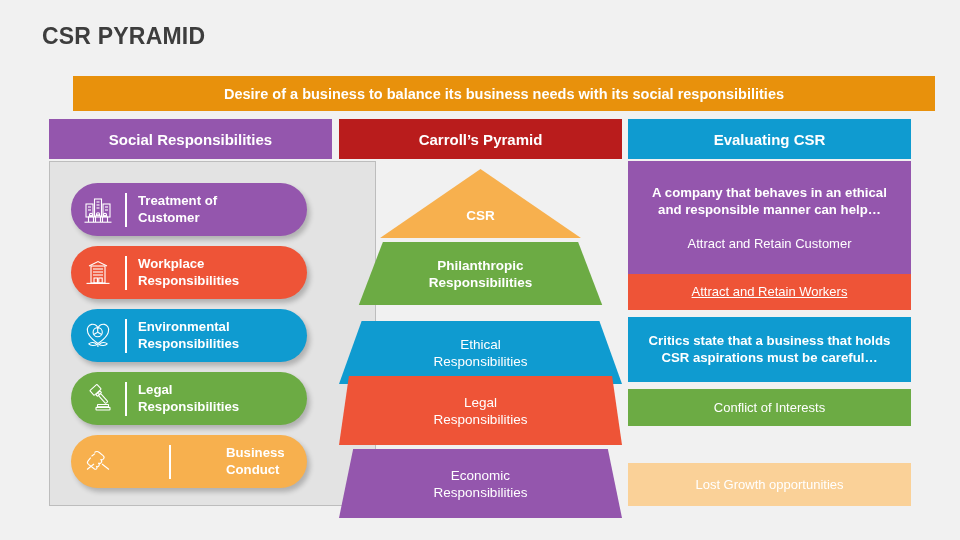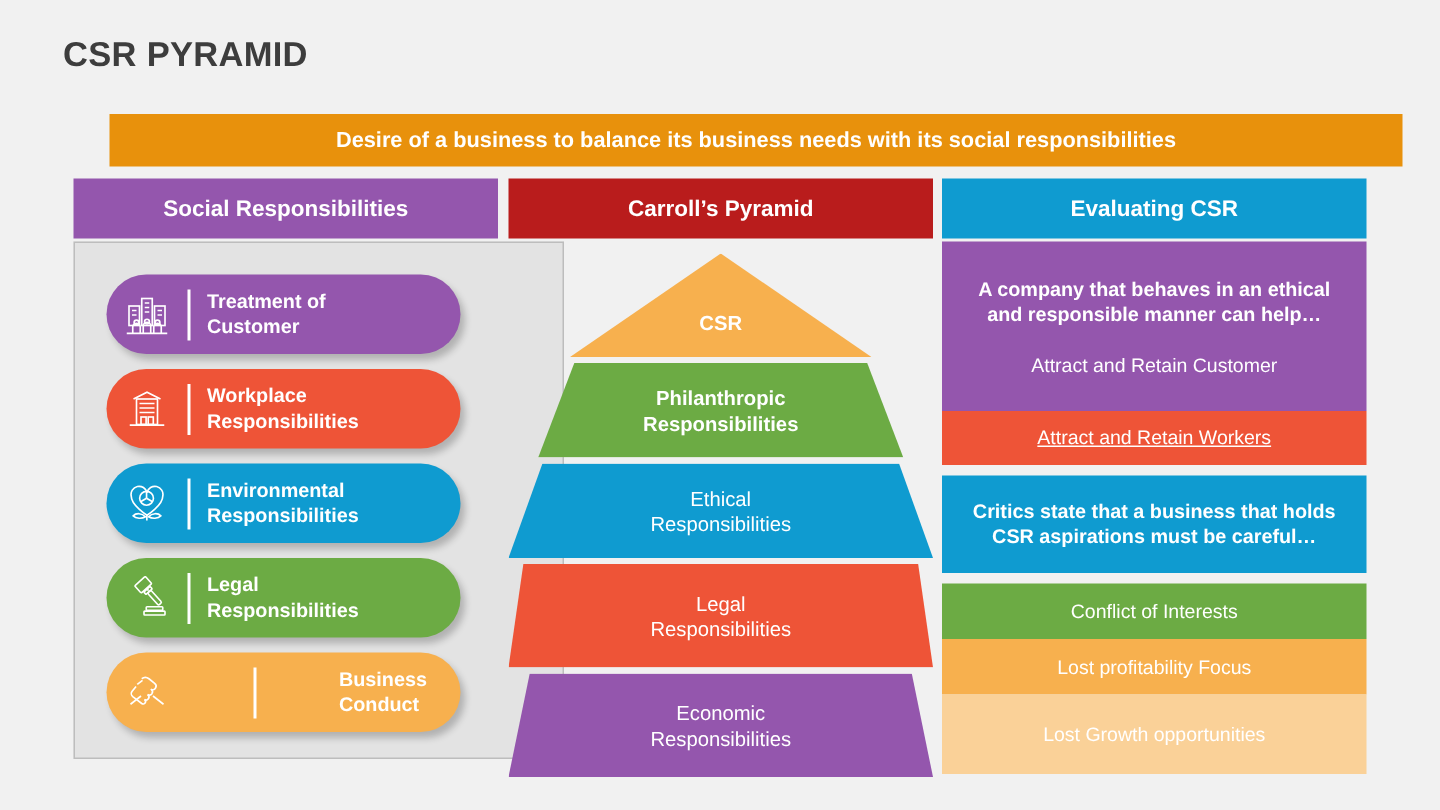--- a/index.html
+++ b/index.html
@@ -309,21 +309,21 @@
       <span>CSR</span>
     </div>
 
     <div class="ptier" style="top:81px;height:63px;background:#6cab44;clip-path:polygon(15.5% 0%,84.5% 0%,93% 100%,7% 100%);font-size:13.5px;font-weight:bold;">
       <span>
         <span>Philanthropic</span><br>
         <span>Responsibilities</span>
       </span>
     </div>
 
-    <div class="ptier" style="top:148px;height:63px;background:#0f9bd0;clip-path:polygon(8% 0%,92% 0%,100% 100%,0% 100%);font-size:13.5px;font-weight:normal;">
+    <div class="ptier" style="top:160px;height:63px;background:#0f9bd0;clip-path:polygon(8% 0%,92% 0%,100% 100%,0% 100%);font-size:13.5px;font-weight:normal;">
       <span>
         <span>Ethical</span><br>
         <span>Responsibilities</span>
       </span>
     </div>
 
     <div class="ptier" style="top:215px;height:69px;background:#ee5437;clip-path:polygon(3.5% 0%,96.5% 0%,100% 100%,0% 100%);width:283px;left:0;font-size:13.5px;font-weight:normal;">
       <span>
         <span>Legal</span><br>
         <span>Responsibilities</span>
@@ -350,22 +350,19 @@
     </div>
 
     <div class="rbox" style="top:156px;height:65px;background:#0f9bd0;padding:6px 16px;">
       <span class="r-head">Critics state that a business that holds CSR aspirations must be careful…</span>
     </div>
 
     <div class="rbox" style="top:228px;height:37px;background:#6cab44;">
       <span class="r-single">Conflict of Interests</span>
     </div>
 
-    <div class="rbox" style="top:265px;height:37px;background:#f7b04e;">
-      <span class="r-single">Lost profitability Focus</span>
-    </div>
-
-    <div class="rbox" style="top:302px;height:53px;background:#fad198;">
+
+    <div class="rbox" style="top:302px;height:43px;background:#fad198;">
       <span class="r-single">Lost Growth opportunities</span>
     </div>
   </div>
 
 </div>
 
 </body></html>

